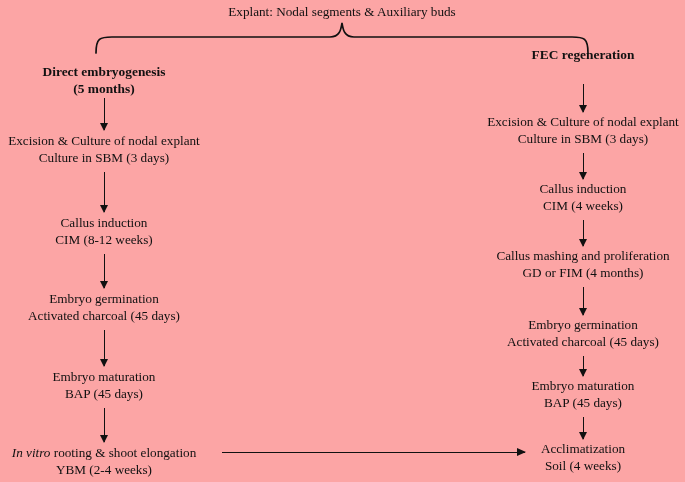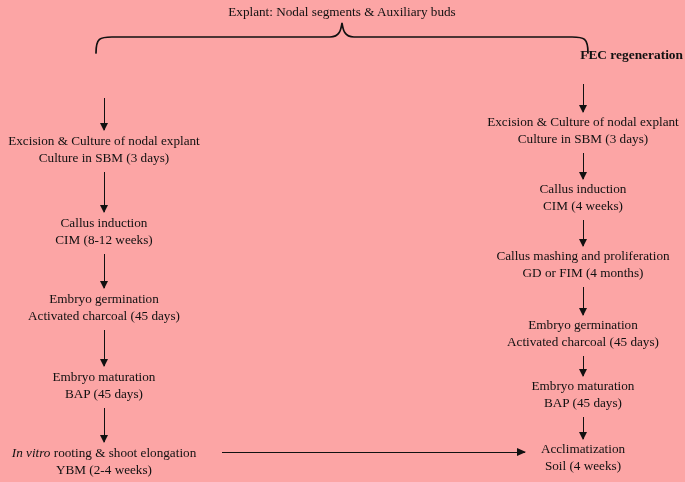--- a/index.html
+++ b/index.html
@@ -25,21 +25,20 @@
     color: #111111;
     white-space: nowrap;
   }
   .node .ln { display: block; }
   .title {
     font-size: 13.2px;
   }
   .heading {
     font-weight: bold;
     font-size: 13.4px;
-    text-align: right;
   }
   .italic { font-style: italic; }
 
   
   .varrow {
     position: absolute;
     width: 0;
   }
   .varrow .stem {
     position: absolute;
@@ -96,20 +95,24 @@
     <span class="ln">Explant: Nodal segments &amp; Auxiliary buds</span>
   </div>
 
   <div class="brace" style="left:92px; top:20px; width:500px; height:34px;">
     <svg width="500" height="34" viewBox="0 0 500 34" fill="none">
       <path d="M4 33 C4 18, 8 17, 20 17 L238 17 C248 17, 249 9, 250 3
                C251 9, 252 17, 262 17 L480 17 C492 17, 496 18, 496 33" stroke="#111111" stroke-width="1.7" fill="none" stroke-linecap="round"></path>
     </svg>
   </div>
 
+  <div class="node heading" style="left:4px; top:63px; width:200px;">
+    <span class="ln">Direct embryogenesis</span>
+    <span class="ln">(5 months)</span>
+  </div>
 
   <div class="varrow" style="left:104px; top:98px; height:32px;">
     <span class="stem"></span>
     <span class="head"></span>
   </div>
 
   <div class="node" style="left:-30px; top:132px; width:268px;">
     <span class="ln">Excision &amp; Culture of nodal explant</span>
     <span class="ln">Culture in SBM (3 days)</span>
   </div>

